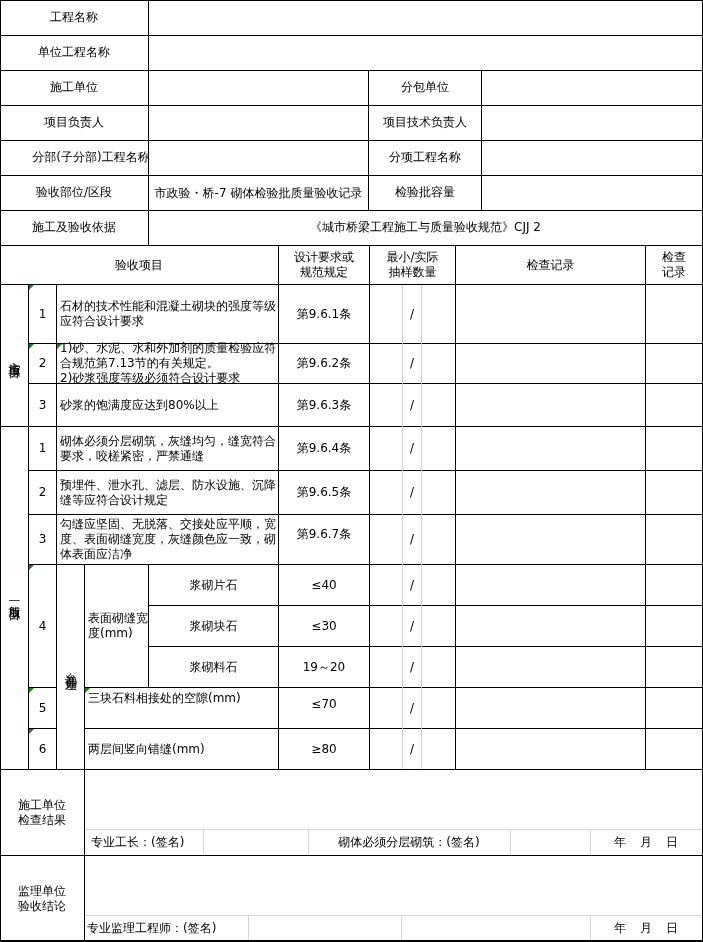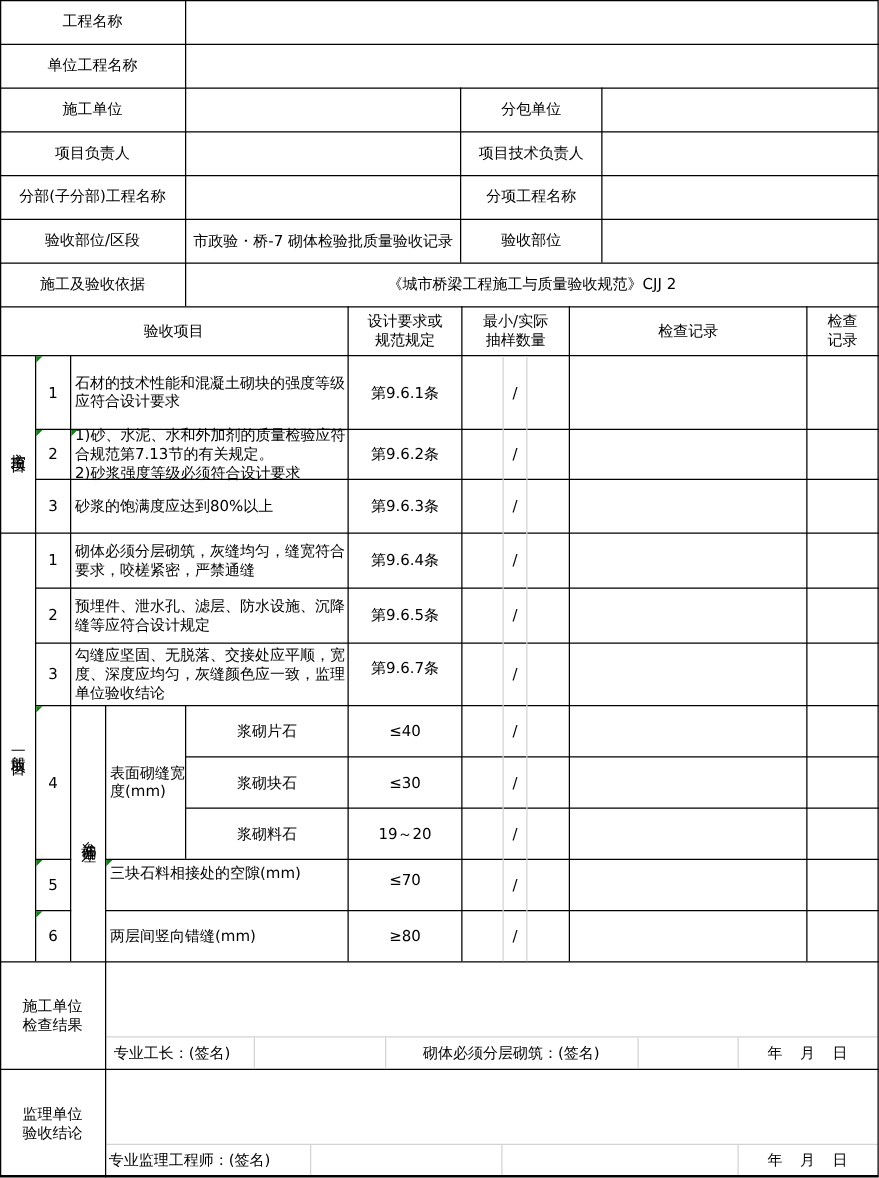--- a/index.html
+++ b/index.html
@@ -26,28 +26,28 @@
 <div class="c" style="left:0;top:70px;width:148px;height:35px">施工单位</div>
 <div class="c" style="left:149px;top:70px;width:219px;height:35px"></div>
 <div class="c" style="left:369px;top:70px;width:112px;height:35px">分包单位</div>
 <div class="c" style="left:482px;top:70px;width:220px;height:35px"></div>
 
 <div class="c" style="left:0;top:105px;width:148px;height:35px">项目负责人</div>
 <div class="c" style="left:149px;top:105px;width:219px;height:35px"></div>
 <div class="c" style="left:369px;top:105px;width:112px;height:35px">项目技术负责人</div>
 <div class="c" style="left:482px;top:105px;width:220px;height:35px"></div>
 
-<div class="c" style="left:0;top:140px;width:148px;height:35px">分部(子分部)工程名称</div>
+<div class="c" style="left:17px;top:140px;width:148px;height:35px">分部(子分部)工程名称</div>
 <div class="c" style="left:149px;top:140px;width:219px;height:35px"></div>
 <div class="c" style="left:369px;top:140px;width:112px;height:35px">分项工程名称</div>
 <div class="c" style="left:482px;top:140px;width:220px;height:35px"></div>
 
 <div class="c" style="left:0;top:175px;width:148px;height:35px">验收部位/区段</div>
 <div class="c" style="left:152px;top:175px;width:213px;height:35px;line-height:14px">市政验・桥-7 砌体检验批质量验收记录</div>
-<div class="c" style="left:369px;top:175px;width:112px;height:35px">验收部位</div>
+<div class="c" style="left:369px;top:175px;width:112px;height:35px">检验批容量</div>
 <div class="c" style="left:482px;top:175px;width:220px;height:35px"></div>
 
 <div class="c" style="left:0;top:210px;width:148px;height:35px">施工及验收依据</div>
 <div class="c" style="left:149px;top:210px;width:553px;height:35px">《城市桥梁工程施工与质量验收规范》CJJ 2</div>
 
 <div class="c" style="left:0;top:246px;width:278px;height:38px">验收项目</div>
 <div class="c" style="left:279px;top:246px;width:90px;height:38px;padding:0 14px">设计要求或规范规定</div>
 <div class="c" style="left:370px;top:246px;width:85px;height:38px;padding:0 12px">最小/实际抽样数量</div>
 <div class="c" style="left:456px;top:246px;width:189px;height:38px">检查记录</div>
 <div class="c" style="left:646px;top:246px;width:56px;height:38px;padding:0 14px">检查记录</div>
@@ -86,21 +86,21 @@
 <div class="c" style="left:646px;top:427px;width:56px;height:43px"></div>
 
 <div class="c" style="left:29px;top:471px;width:27px;height:43px">2</div>
 <div class="c l" style="left:57px;top:471px;width:221px;height:43px">预埋件、泄水孔、滤层、防水设施、沉降缝等应符合设计规定</div>
 <div class="c" style="left:279px;top:471px;width:90px;height:43px">第9.6.5条</div>
 <div class="c" style="left:402px;top:471px;width:20px;height:43px">/</div>
 <div class="c" style="left:456px;top:471px;width:189px;height:43px"></div>
 <div class="c" style="left:646px;top:471px;width:56px;height:43px"></div>
 
 <div class="c" style="left:29px;top:515px;width:27px;height:49px">3</div>
-<div class="c l" style="left:57px;top:515px;width:221px;height:49px;line-height:15px">勾缝应坚固、无脱落、交接处应平顺，宽度、深度应均匀，灰缝颜色应一致，监理单位验收结论</div>
+<div class="c l" style="left:57px;top:515px;width:221px;height:49px;line-height:15px">勾缝应坚固、无脱落、交接处应平顺，宽度、表面砌缝宽度，灰缝颜色应一致，砌体表面应洁净</div>
 <div class="c" style="left:279px;top:510px;width:90px;height:49px">第9.6.7条</div>
 <div class="c" style="left:402px;top:515px;width:20px;height:49px">/</div>
 <div class="c" style="left:456px;top:515px;width:189px;height:49px"></div>
 <div class="c" style="left:646px;top:515px;width:56px;height:49px"></div>
 
 <div class="c" style="left:29px;top:565px;width:27px;height:122px">4</div>
 <div class="c vert" style="left:57px;top:565px;width:27px;height:204px">允许偏差</div>
 <div class="c l" style="left:85px;top:565px;width:63px;height:122px">表面砌缝宽度(mm)</div>
 
 <div class="c" style="left:149px;top:565px;width:129px;height:40px">浆砌片石</div>

